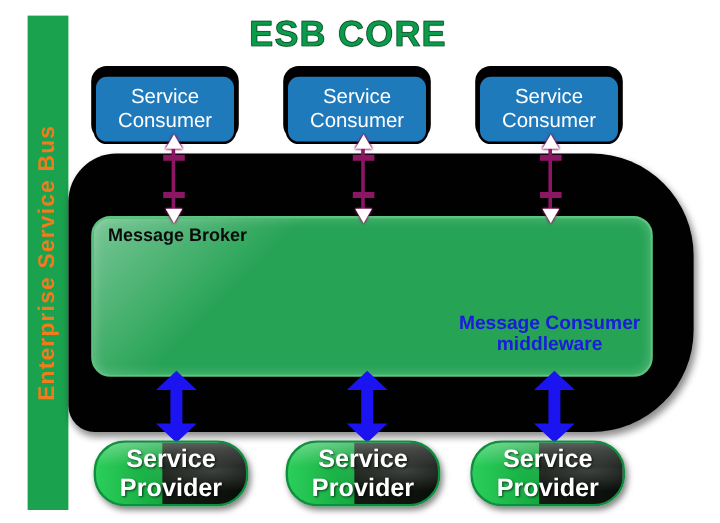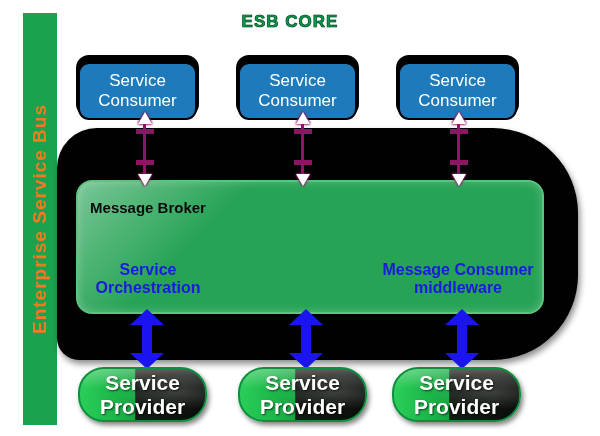--- a/index.html
+++ b/index.html
@@ -24,36 +24,36 @@
   .stage{position:relative;width:600px;height:436px;background:#ffffff;overflow:hidden;}
 
   
   .esb-bar{position:absolute;left:23px;top:13px;width:34px;height:412px;
     background:var(--bar-green);display:flex;align-items:center;justify-content:center;}
   .esb-bar-label{writing-mode:vertical-rl;transform:rotate(180deg);
     color:var(--orange);font-weight:bold;font-size:19px;letter-spacing:1px;white-space:nowrap;}
 
   
   .title{position:absolute;left:180px;top:12px;width:220px;text-align:center;
-    color:var(--title-green);font-size:17px;font-weight:800;letter-spacing:1px;
+    color:var(--title-green);font-size:30px;font-weight:800;letter-spacing:1px;
     -webkit-text-stroke:0.6px #0B4A27;text-shadow:0 0 1px #0B4A27;}
 
   
   .blob{position:absolute;left:57px;top:128px;width:521px;height:232px;
     background:var(--blob-black);border-radius:40px 85px 85px 22px;
     box-shadow:2px 4px 6px rgba(0,0,0,.45);}
 
   
   .core{position:absolute;left:76px;top:180px;width:464px;height:130px;
     background:linear-gradient(135deg, rgba(255,255,255,.38), rgba(255,255,255,0) 30%), var(--core-green);
     border:2px solid var(--core-rim);border-radius:16px;
     box-shadow:inset 0 0 10px rgba(255,255,255,.25);}
 
   .core-label{position:absolute;text-align:center;line-height:1.12;}
-  .core-label.topline{top:189px;color:var(--label-black);font-weight:bold;font-size:15px;margin-top:11px;}
+  .core-label.topline{top:189px;color:var(--label-black);font-weight:bold;font-size:15px;}
   .core-label.botline{top:261px;color:var(--label-blue);font-weight:bold;font-size:16px;}
   .c1{left:73px;width:150px;}
   .c2{left:233px;width:150px;}
   .c3{left:383px;width:150px;}
   .c3b{left:378px;width:160px;}
 
   
   .consumer{position:absolute;top:62px;width:115px;height:54px;
     background:var(--consumer-blue);border:2px solid #000;border-radius:11px;
     box-shadow:0 -5px 0 2px #000;
@@ -107,21 +107,20 @@
   </div>
 
   <div class="title">ESB CORE</div>
 
   <div class="blob"></div>
 
   <div class="core"></div>
 
   <div class="core-label topline c1">Message Broker</div>
 
-  <div class="core-label botline c1">Service Orchestration</div>
   <div class="core-label botline c3b">Message Consumer middleware</div>
 
   <div class="consumer p1">
     <span>Service Consumer</span>
   </div>
   <div class="consumer p2">
     <span>Service Consumer</span>
   </div>
   <div class="consumer p3">
     <span>Service Consumer</span>

